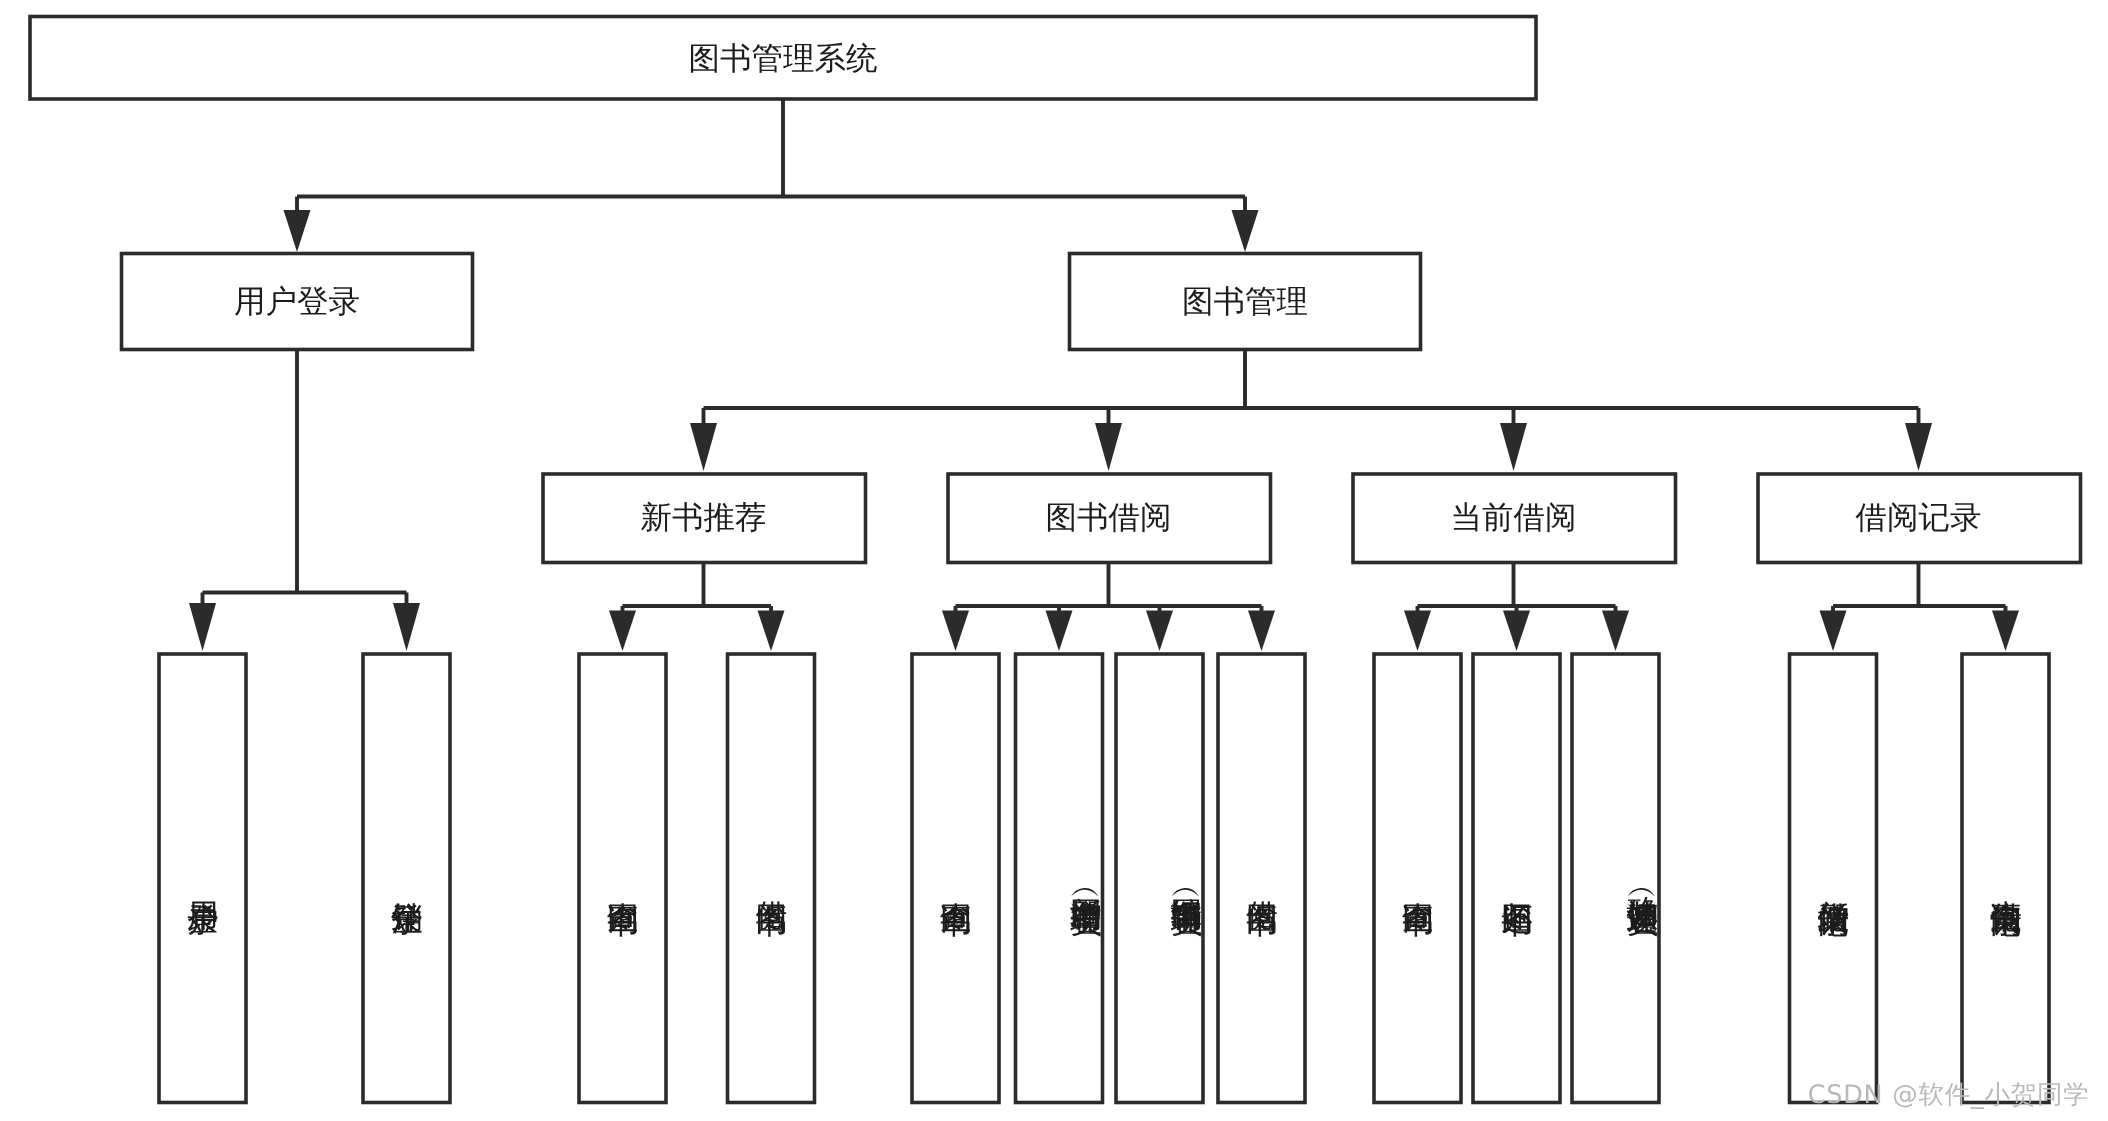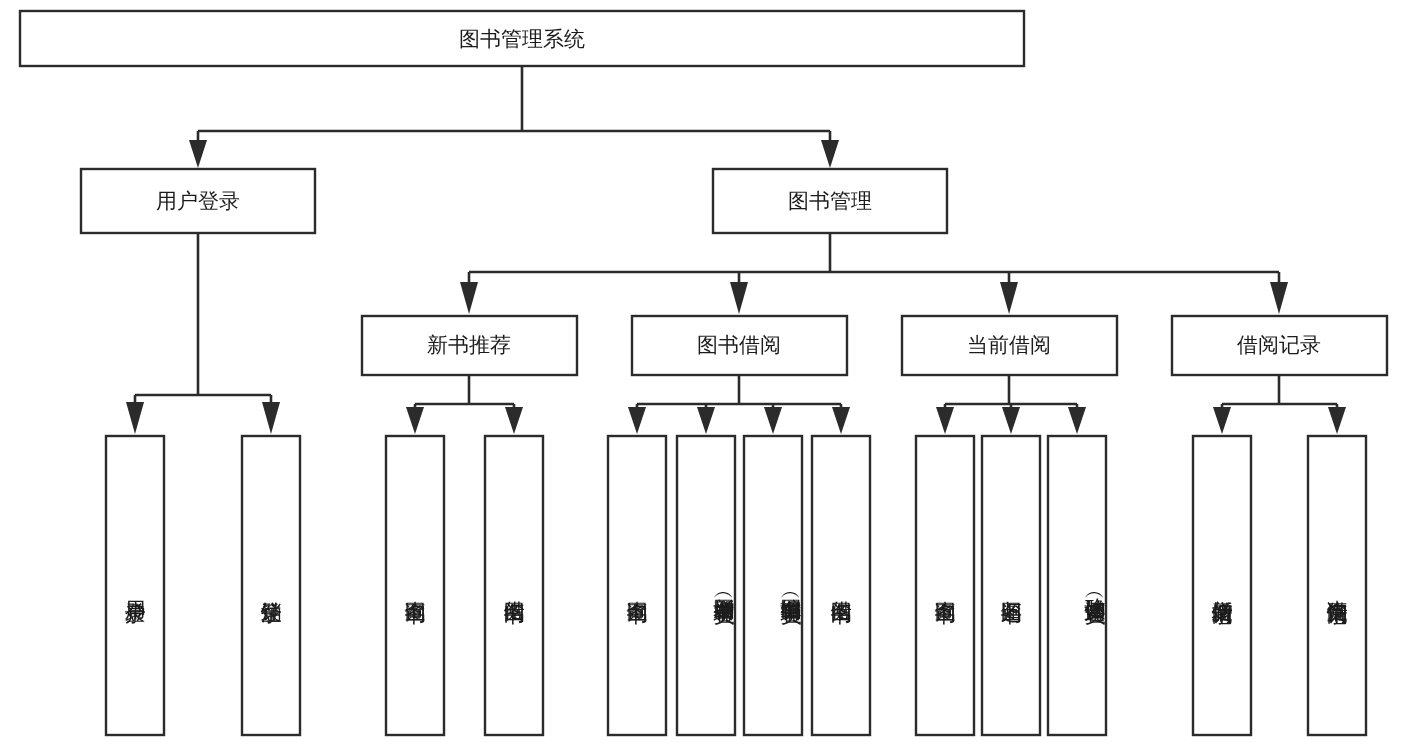--- a/index.html
+++ b/index.html
@@ -207,14 +207,15 @@
   <div class="leaf-label" style="left:744px; top:440px; width:58px; height:291px; align-items:flex-start;">编辑图书（管理员）</div>
   <div class="leaf-label" style="left:812px; top:436px; width:58px; height:299px;">借阅图书</div>
 
   <div class="leaf-label" style="left:916px; top:436px; width:58px; height:299px;">查询图书</div>
   <div class="leaf-label" style="left:982px; top:436px; width:58px; height:299px;">归还图书</div>
   <div class="leaf-label" style="left:1048px; top:440px; width:58px; height:291px; align-items:flex-start;">确认归还（管理员）</div>
 
   <div class="leaf-label" style="left:1193px; top:436px; width:58px; height:299px;">新增借阅记录</div>
   <div class="leaf-label" style="left:1308px; top:436px; width:58px; height:299px;">查询借阅记录</div>
 
+  <div class="watermark">CSDN @软件_小贺同学</div>
 
 </div>
 
 </body></html>

